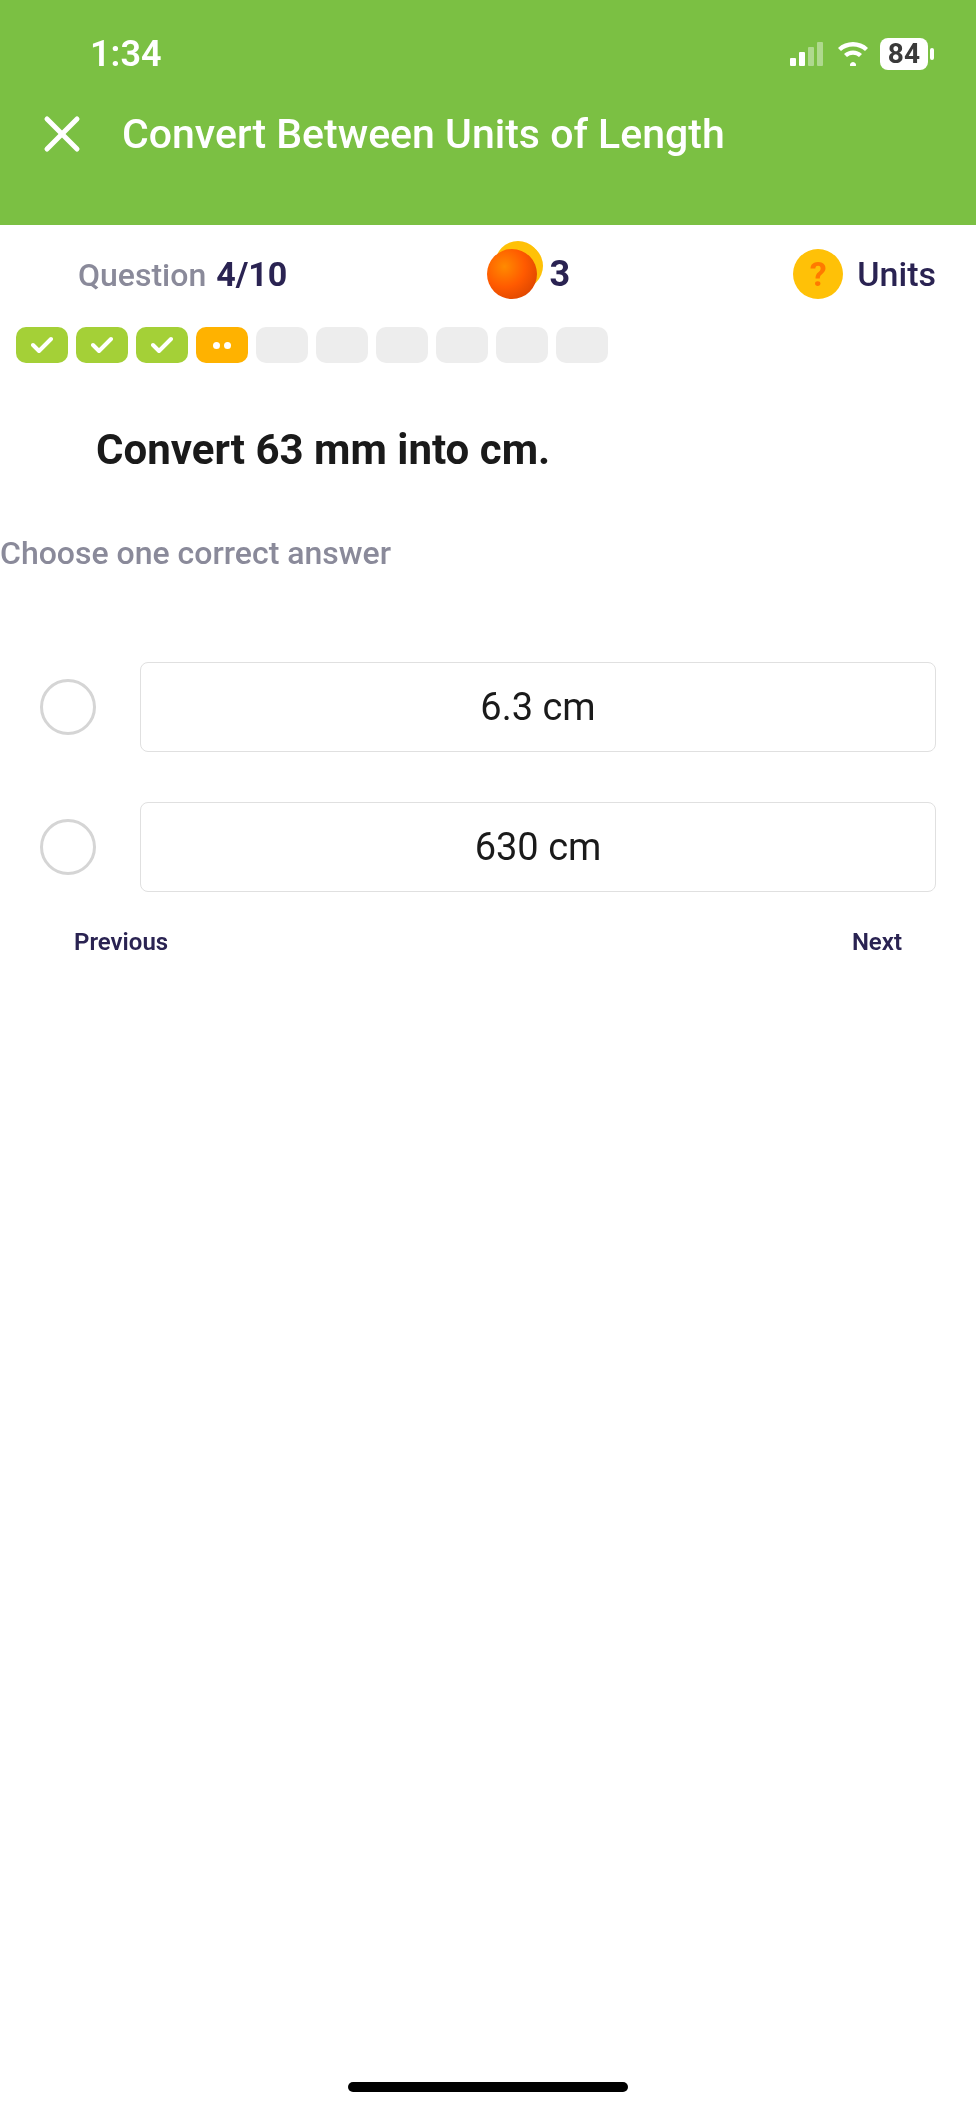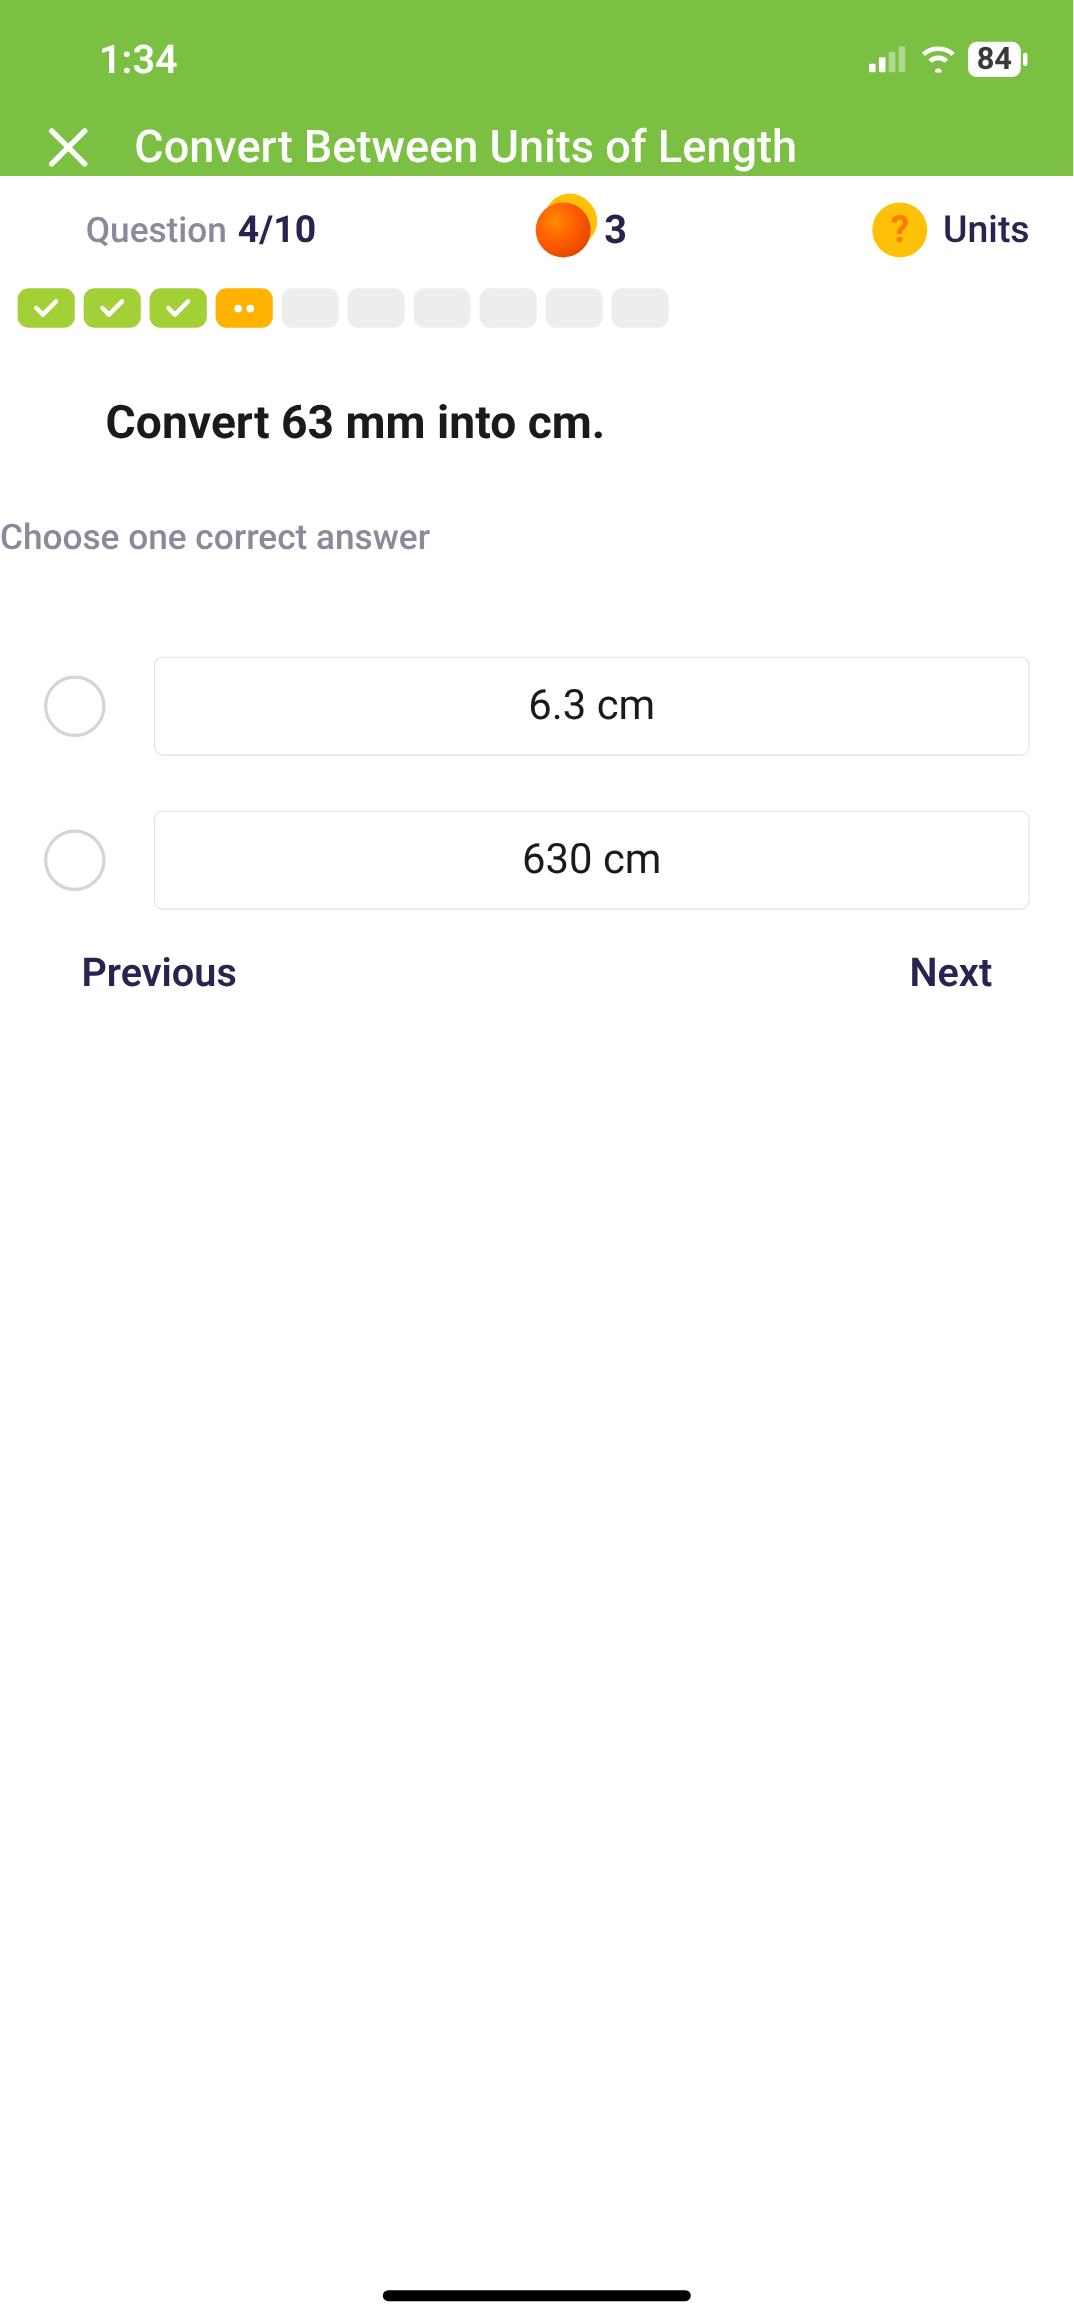--- a/index.html
+++ b/index.html
@@ -6,21 +6,21 @@
   body {
     width: 976px;
     height: 2112px;
     font-family: -apple-system, BlinkMacSystemFont, "Segoe UI", Roboto, sans-serif;
     background: #ffffff;
     position: relative;
     overflow: hidden;
   }
   .status-header {
     background: #7bc043;
-    height: 160px;
+    height: 225px;
     width: 100%;
   }
   .status-bar {
     display: flex;
     justify-content: space-between;
     align-items: center;
     padding: 28px 48px 0 90px;
     height: 80px;
   }
   .status-time {
@@ -206,21 +206,21 @@
     font-weight: 400;
   }
   .nav-row {
     display: flex;
     align-items: center;
     justify-content: space-between;
     padding: 36px 74px 0 74px;
   }
   .nav-btn {
     color: #2a2352;
-    font-size: 36px;
+    font-size: 24px;
     font-weight: 600;
     cursor: pointer;
   }
   .submit-btn {
     background: #c5c5c5;
     color: #fff;
     font-size: 34px;
     font-weight: 600;
     padding: 32px 48px;
     border-radius: 10px;

